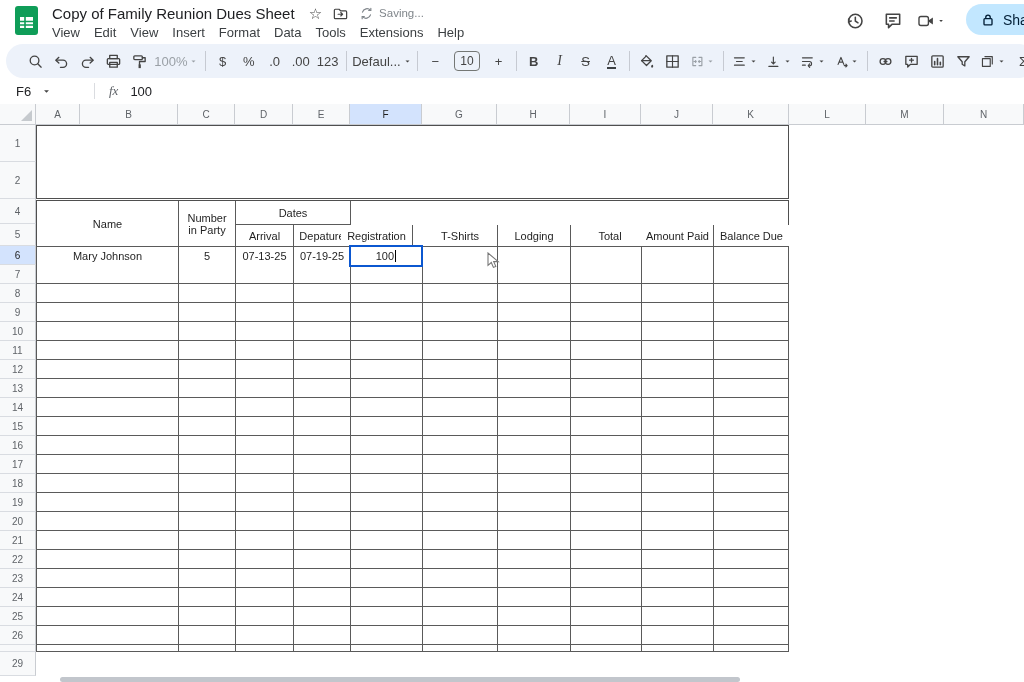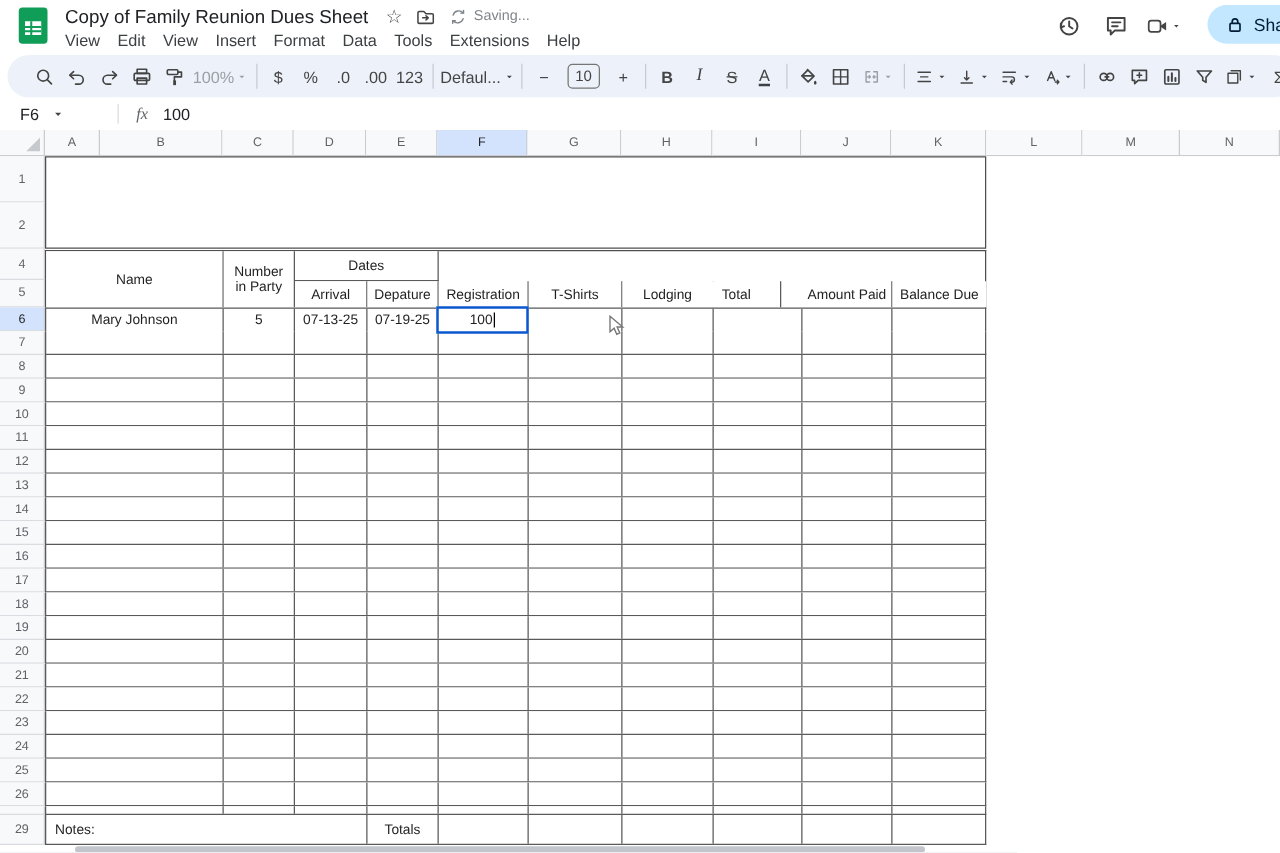--- a/index.html
+++ b/index.html
@@ -430,24 +430,24 @@
 
     <div class="title-box">
     </div>
 
     <div class="thead">
       <div class="tcell bR" style="left:0;top:0;width:142px;height:45px">Name</div>
       <div class="tcell bR" style="left:142px;top:0;width:57px;height:45px;padding:0 4px">Number in Party</div>
       <div class="tcell bR bB" style="left:199px;top:0;width:115px;height:24px">Dates</div>
       <div class="tcell bR" style="left:199px;top:24px;width:58px;height:21px">Arrival</div>
       <div class="tcell bR" style="left:257px;top:24px;width:57px;height:21px">Depature</div>
-      <div class="tcell bR" style="left:314px;top:24px;width:72px;height:21px">Registration</div>
+      <div class="tcell bR" style="left:304px;top:24px;width:72px;height:21px">Registration</div>
       <div class="tcell bR" style="left:386px;top:24px;width:75px;height:21px">T-Shirts</div>
       <div class="tcell bR" style="left:461px;top:24px;width:73px;height:21px">Lodging</div>
-      <div class="tcell bR" style="left:517px;top:24px;width:71px;height:21px">Total</div>
+      <div class="tcell bR" style="left:538px;top:24px;width:71px;height:21px">Total</div>
       <div class="tcell bR" style="left:605px;top:24px;width:72px;height:21px">Amount Paid</div>
       <div class="tcell" style="left:677px;top:24px;width:75px;height:21px">Balance Due</div>
     </div>
 
     <div class="trow" style="top:246px;height:19px;border-top:1px solid #5a5a5a">
       <div class="bcell" style="width:142px">Mary Johnson</div>
       <div class="bcell" style="width:57px">5</div>
       <div class="bcell" style="width:58px">07-13-25</div>
       <div class="bcell" style="width:57px">07-19-25</div>
       <div class="bcell" style="width:72px"></div>
@@ -711,30 +711,20 @@
           <div class="bcell" style="width: 57px;"></div>
           <div class="bcell" style="width: 72px;"></div>
           <div class="bcell" style="width: 75px;"></div>
           <div class="bcell" style="width: 73px;"></div>
           <div class="bcell" style="width: 71px;"></div>
           <div class="bcell" style="width: 72px;"></div>
           <div class="bcell" style="width: 76px;"></div>
         </div>
       </div>
 
-    <div class="trow bb" style="top:652px;height:24px">
-      <div class="bcell notes-cell" style="width:257px">Notes:</div>
-      <div class="bcell" style="width:57px">Totals</div>
-      <div class="bcell" style="width:72px"></div>
-      <div class="bcell" style="width:75px"></div>
-      <div class="bcell" style="width:73px"></div>
-      <div class="bcell" style="width:71px"></div>
-      <div class="bcell" style="width:72px"></div>
-      <div class="bcell" style="width:76px"></div>
-    </div>
 
     <div class="hscrollbar"></div>
 
     <svg class="mouse-cursor" width="16" height="18" viewBox="0 0 16 18">
       <path d="M1 1 L1 13.4 L4.3 10.5 L6.4 15.4 L8.8 14.4 L6.7 9.6 L11.2 9.6 Z" fill="#fff" stroke="#777" stroke-width="1.1"></path>
     </svg>
   </div>
 </div>
 
 </body></html>

